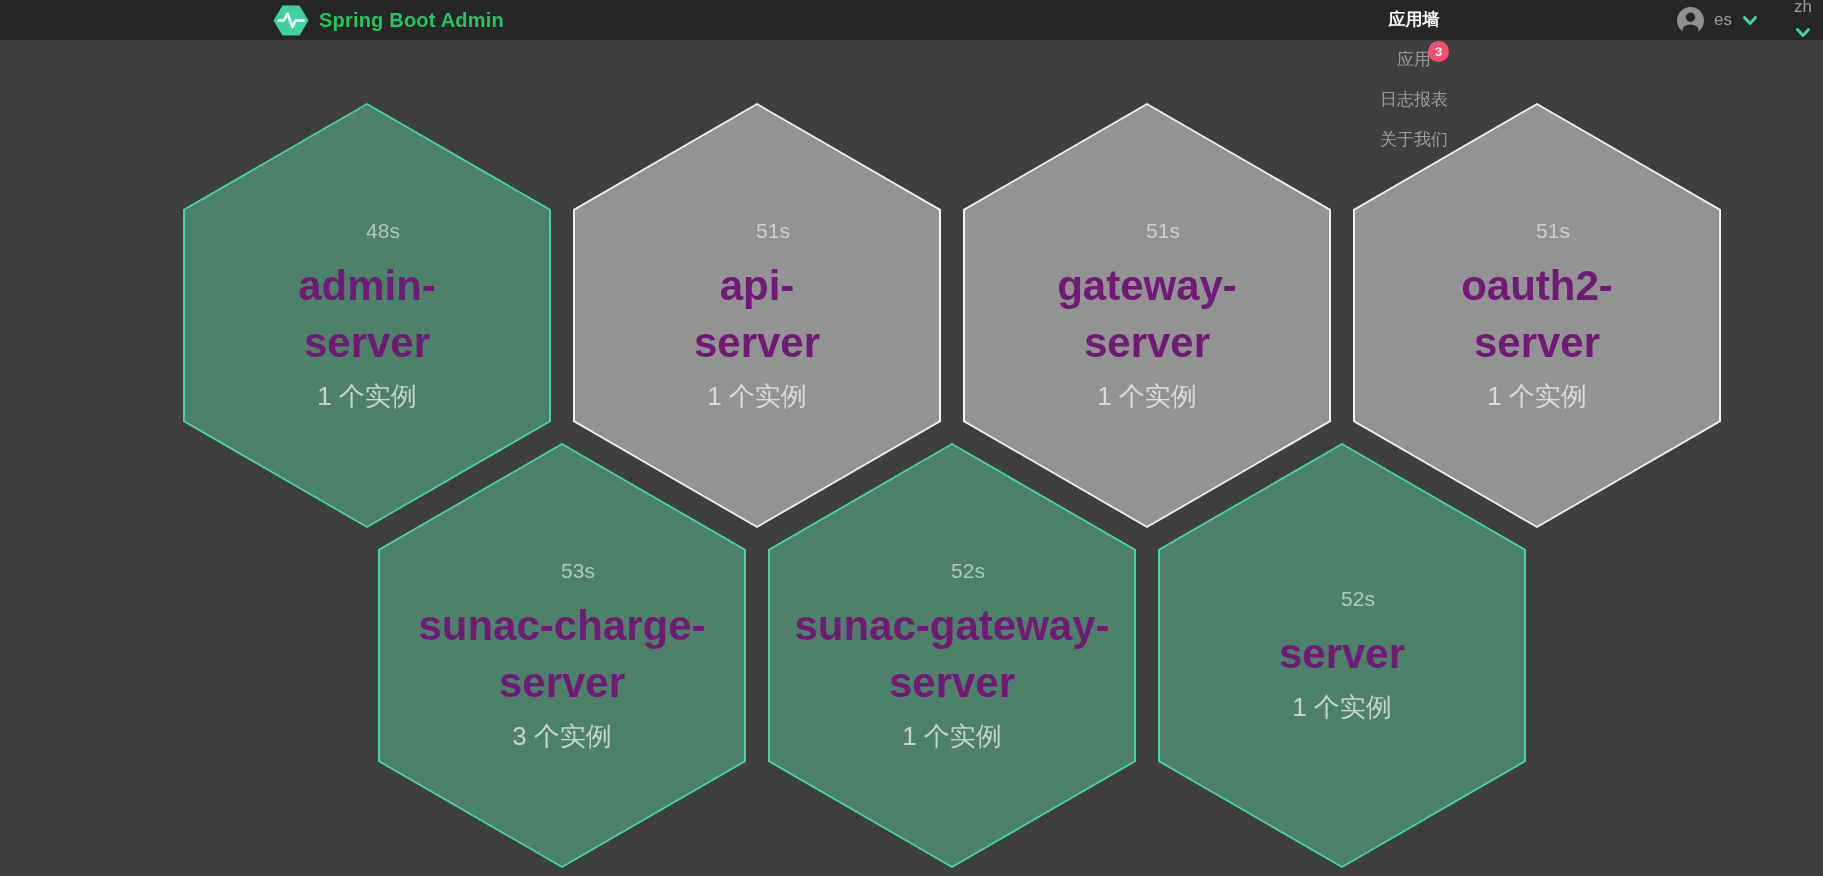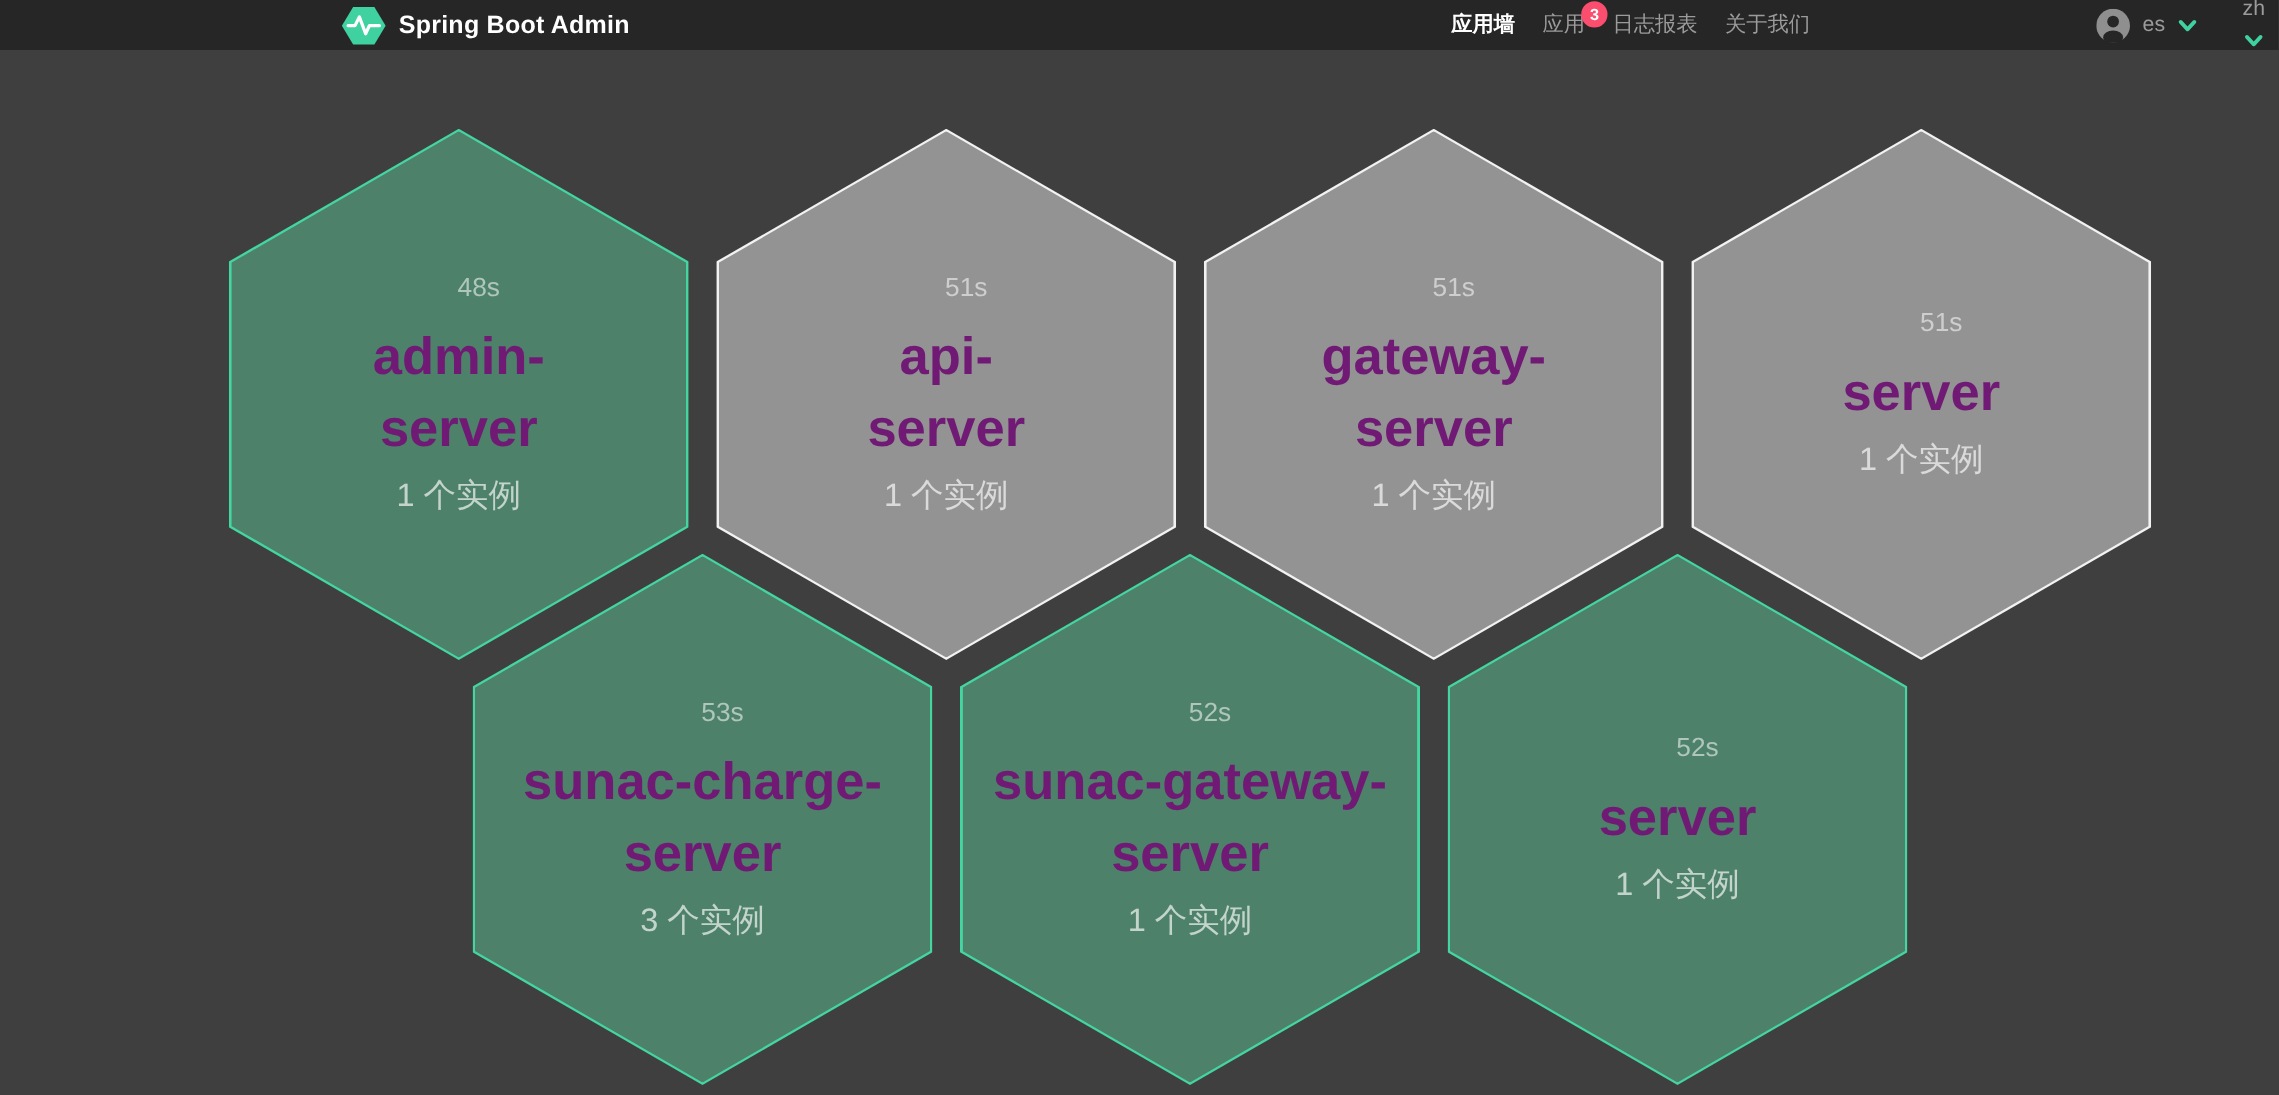--- a/index.html
+++ b/index.html
@@ -14,25 +14,25 @@
 
   
   .navbar {
     height: 40px;
     background: var(--navbar-bg, #262626);
     display: flex;
     align-items: center;
     padding-left: 273px;
   }
   .brand { display: flex; align-items: center; gap: 10px; cursor: pointer; }
-  .brand-title { color: #ffffff; font-size: 20px; font-weight: bold; letter-spacing: .2px; white-space: nowrap; }
+  .brand-title { color: #22c55e; font-size: 20px; font-weight: bold; letter-spacing: .2px; white-space: nowrap; }
   .logo-hex-shape { fill: var(--accent, #40d1a1); }
   .logo-pulse { fill: none; stroke: #ffffff; stroke-width: 2.6; stroke-linecap: round; stroke-linejoin: round; }
 
-  .nav { margin-left: auto; margin-right: 207px; display: flex; align-items: center; height: 100%; }
+  .nav { margin-left: auto; margin-right: 207px; display: flex; align-items: center; height: 100%; flex-direction: column; }
   .nav-link {
     position: relative;
     color: #9b9b9b; font-size: 17px;
     padding: 0 11px; height: 40px; line-height: 40px;
     cursor: pointer; white-space: nowrap;
   }
   .nav-link.active { color: #ffffff; font-weight: bold; }
   .badge {
     position: absolute; top: 1px; right: -7px;
     min-width: 21px; height: 21px; border-radius: 50%;
@@ -146,20 +146,21 @@
           <div>server</div>
         </div>
       <div class="hex-instances">1 个实例</div>
     </div>
   </div>
     <div class="hex status-unknown" style="left: 1353px; top: 63px;">
     <div class="hex-inner"></div>
     <div class="hex-content">
       <div class="hex-timer">51s</div>
       <div class="hex-name">
+          <div>oauth2-</div>
           <div>server</div>
         </div>
       <div class="hex-instances">1 个实例</div>
     </div>
   </div>
     <div class="hex status-up" style="left: 378px; top: 403px;">
     <div class="hex-inner"></div>
     <div class="hex-content">
       <div class="hex-timer">53s</div>
       <div class="hex-name">

